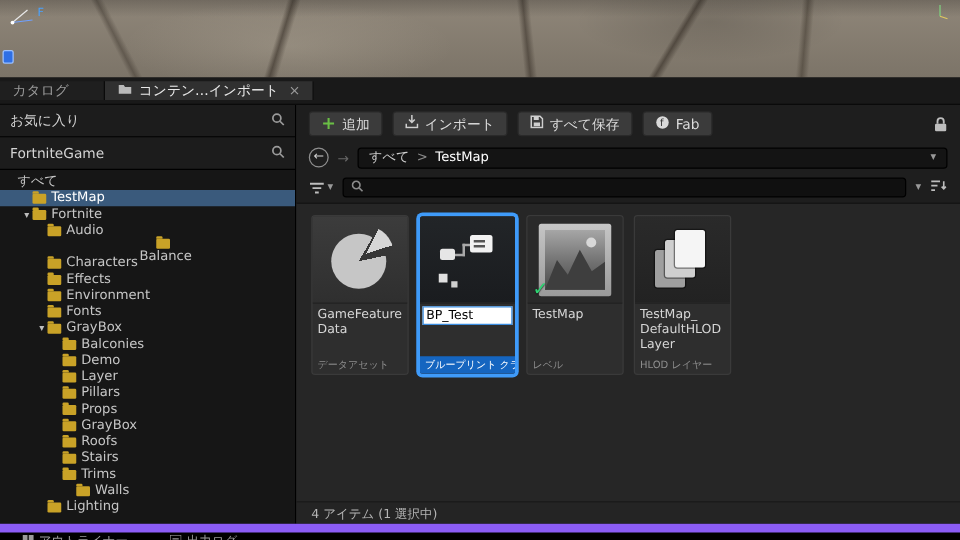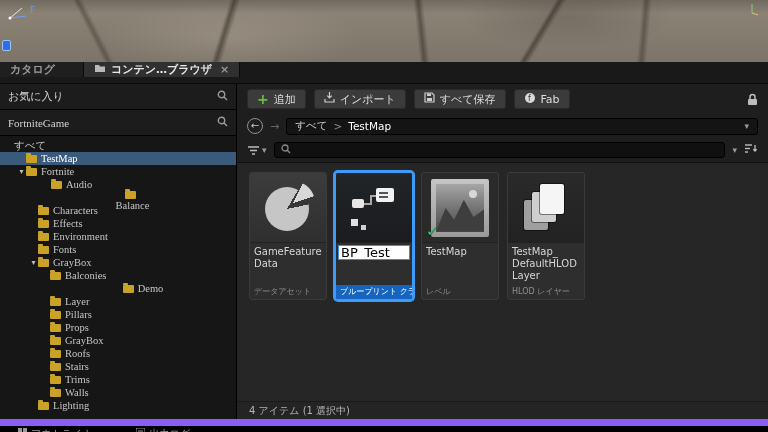--- a/index.html
+++ b/index.html
@@ -17,30 +17,30 @@
       linear-gradient(95deg, transparent 83%, rgba(60,52,42,.5) 83.6%, transparent 84.3%),
       linear-gradient(63deg, transparent 13%, rgba(58,50,42,.45) 13.6%, transparent 14.3%),
       radial-gradient(190px 52px at 30% 60%, rgba(236,226,206,.16), transparent 70%),
       radial-gradient(150px 44px at 74% 28%, rgba(0,0,0,.14), transparent 72%),
       linear-gradient(180deg,#8f8679,#7c7468);}
   .vp-gizmo{position:absolute;left:6px;top:0;}
   .vp-marker{position:absolute;left:2px;top:40px;width:9px;height:11px;background:#2f6fe4;border:1px solid #9cc1ff;border-radius:2px;}
   .vp-axis-tr{position:absolute;right:8px;top:2px;}
 
   
-  .tabbar{position:absolute;left:0;top:62px;width:768px;height:22px;background:#191919;border-bottom:1px solid #0a0a0a;display:flex;align-items:flex-start;font-weight:bold;}
+  .tabbar{position:absolute;left:0;top:62px;width:768px;height:22px;background:#191919;border-bottom:1px solid #0a0a0a;display:flex;align-items:center;}
   .tab{display:flex;align-items:center;gap:5px;padding:0 10px;color:#9a9a9a;background:#1f1f1f;border-right:1px solid #0a0a0a;min-width:84px;cursor:default;}
   .tab.active{background:#303030;color:#e8e8e8;}
   .tab .tab-close{color:#9a9a9a;font-size:11px;margin-left:3px;}
 
   
   .dock-body{position:absolute;left:0;top:84px;width:768px;height:335px;display:flex;background:#1e1e1e;}
 
   
-  .sidebar{width:237px;background:#161616;border-right:1px solid #000;display:flex;flex-direction:column;overflow:hidden;font-family:Liberation Serif, serif;}
+  .sidebar{width:237px;background:#161616;border-right:1px solid #000;display:flex;flex-direction:column;overflow:hidden;}
   .side-row{height:26px;display:flex;align-items:center;padding:0 8px;background:#1c1c1c;border-bottom:1px solid #000;color:#d3d3d3;}
   .side-row .grow{flex:1;}
   .tree{flex:1;padding-top:3px;overflow:hidden;}
   .tree-row{height:13px;line-height:13px;display:flex;align-items:center;white-space:nowrap;font-size:10.5px;color:#c6c6c6;}
   .tree-row.selected{background:#3a5a7c;color:#fff;}
   .tree-row .caret{display:inline-block;width:9px;font-size:8px;color:#bdbdbd;text-align:center;}
   .folder-icon{display:inline-block;width:11px;height:8px;background:#c9a227;border-radius:1px;margin:0 4px 0 0;position:relative;flex:none;}
   .folder-icon:before{content:"";position:absolute;left:0;top:-2px;width:5px;height:2px;background:#c9a227;border-radius:1px 1px 0 0;}
 
   
@@ -67,21 +67,21 @@
   .chev{color:#9a9a9a;font-size:9px;}
 
   
   .asset-grid{flex:1;background:#262626;border-top:1px solid #111;padding:9px 0 0 12px;display:flex;gap:8px;align-items:flex-start;overflow:hidden;}
   .tile{width:78px;height:128px;background:#2e2e2e;border:1px solid #3a3a3a;border-radius:3px;display:flex;flex-direction:column;position:relative;overflow:hidden;}
   .tile.selected{box-shadow:0 0 0 2px #3f9bfa;border-color:#3f9bfa;}
   .tile-icon{height:70px;flex:none;position:relative;display:flex;align-items:center;justify-content:center;border-bottom:1px solid #222;}
   .tile-name{flex:1;padding:3px 4px;font-size:10px;line-height:12px;color:#d6d6d6;overflow:hidden;overflow-wrap:anywhere;}
   .tile-type{height:14px;line-height:14px;font-size:8px;color:#8d8d8d;padding:0 4px;white-space:nowrap;overflow:hidden;}
   .tile.blueprint .tile-type{background:#1565c0;color:#fff;}
-  .rename-input{margin:2px;height:15px;background:#fff;color:#000;border:1px solid #3b8de0;font-size:13px;font-family:inherit;padding:0 2px;width:72px;outline:none;}
+  .rename-input{margin:2px;height:15px;background:#fff;color:#000;border:1px solid #3b8de0;font-size:10px;font-family:inherit;padding:0 2px;width:72px;outline:none;}
   .tile-fill{flex:1;}
   .check{position:absolute;left:4px;bottom:2px;color:#2ed573;font-size:15px;font-weight:bold;text-shadow:0 1px 1px rgba(0,0,0,.7);}
 
   
   .icon-pie{background:linear-gradient(180deg,#3c3c3c,#2f2f2f);}
   .pie-wrap{position:relative;width:52px;height:52px;}
   .pie-main{position:absolute;left:3px;top:5px;width:44px;height:44px;border-radius:50%;background:conic-gradient(from 30deg, transparent 0 48deg, #c6c6c6 48deg 360deg);}
   .pie-slice{position:absolute;left:3px;top:5px;width:44px;height:44px;border-radius:50%;background:conic-gradient(from 26deg, #d7d7d7 0 46deg, transparent 46deg 360deg);transform:translate(6px,-6px);}
   .icon-blueprint{background:linear-gradient(180deg,#222528,#1a1c1f);}
   .bp-art{position:relative;width:70px;height:70px;}
@@ -138,21 +138,21 @@
   <div class="tabbar">
     <div class="tab">
       <span>カタログ</span>
     </div>
     <div class="tab active">
       <span>
         <svg width="12" height="10">
             <path d="M1 2 h4 l1 1.5 h5 v5.5 h-10 z" fill="#b9b9b9"></path>
           </svg>
       </span>
-      <span>コンテン…ブラウザ</span>
+      <span>コンテン…インポート</span>
       <span class="tab-close">×</span>
     </div>
   </div>
 
   <div class="dock-body">
 
     <div class="sidebar">
       <div class="side-row">
         <span class="grow">お気に入り</span>
         <span>
@@ -179,21 +179,21 @@
           <div class="tree-row selected" style="padding-left: 17px;">
             <span class="caret"></span>
             <span class="folder-icon"></span>
             <span class="tree-label">TestMap</span>
           </div>
           <div class="tree-row" style="padding-left: 17px;">
             <span class="caret">▾</span>
             <span class="folder-icon"></span>
             <span class="tree-label">Fortnite</span>
           </div>
-          <div class="tree-row" style="padding-left: 42px;">
+          <div class="tree-row" style="padding-left: 29px;">
             <span class="caret"></span>
             <span class="folder-icon"></span>
             <span class="tree-label">Audio</span>
           </div>
           <div class="tree-row" style="padding-left: 29px; flex-direction: column;">
             <span class="caret"></span>
             <span class="folder-icon"></span>
             <span class="tree-label">Balance</span>
           </div>
           <div class="tree-row" style="padding-left: 29px;">
@@ -219,21 +219,21 @@
           <div class="tree-row" style="padding-left: 29px;">
             <span class="caret">▾</span>
             <span class="folder-icon"></span>
             <span class="tree-label">GrayBox</span>
           </div>
           <div class="tree-row" style="padding-left: 41px;">
             <span class="caret"></span>
             <span class="folder-icon"></span>
             <span class="tree-label">Balconies</span>
           </div>
-          <div class="tree-row" style="padding-left: 41px; justify-content: center;">
+          <div class="tree-row" style="padding-left: 41px;">
             <span class="caret"></span>
             <span class="folder-icon"></span>
             <span class="tree-label">Demo</span>
           </div>
           <div class="tree-row" style="padding-left: 41px;">
             <span class="caret"></span>
             <span class="folder-icon"></span>
             <span class="tree-label">Layer</span>
           </div>
           <div class="tree-row" style="padding-left: 41px;">
@@ -259,21 +259,21 @@
           <div class="tree-row" style="padding-left: 41px;">
             <span class="caret"></span>
             <span class="folder-icon"></span>
             <span class="tree-label">Stairs</span>
           </div>
           <div class="tree-row" style="padding-left: 41px;">
             <span class="caret"></span>
             <span class="folder-icon"></span>
             <span class="tree-label">Trims</span>
           </div>
-          <div class="tree-row" style="padding-left: 41px;">
+          <div class="tree-row" style="padding-left: 52px;">
             <span class="caret"></span>
             <span class="folder-icon"></span>
             <span class="tree-label">Walls</span>
           </div>
           <div class="tree-row" style="padding-left: 29px;">
             <span class="caret"></span>
             <span class="folder-icon"></span>
             <span class="tree-label">Lighting</span>
           </div>
         </div>

